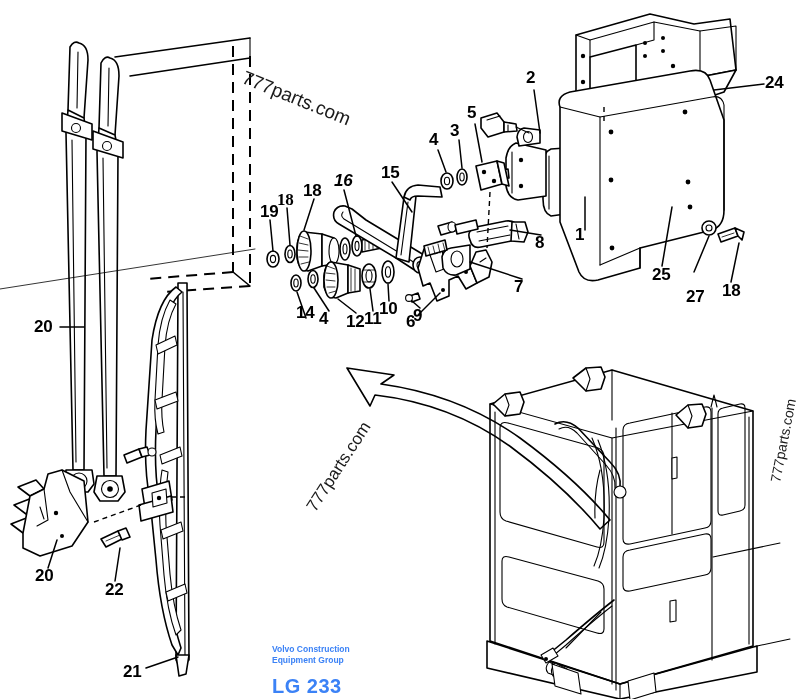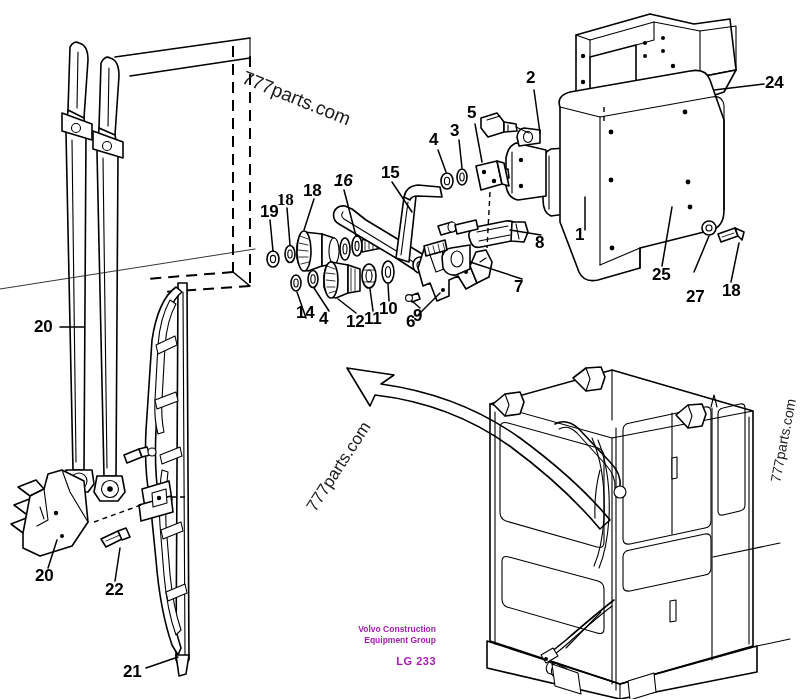--- a/index.html
+++ b/index.html
@@ -27,36 +27,36 @@
     font-weight: bold;
     font-size: 17px;
     color: #000000;
     line-height: 1;
     white-space: nowrap;
     letter-spacing: -0.3px;
   }
   .titleblock {
     position: absolute;
     left: 272px;
-    top: 624px;
+    top: 644px;
     width: 164px;
-    text-align: right;
-    color: #a21caf;
+    text-align: left;
+    color: #3b82f6;
   }
   .tb-line {
     font-family: "Liberation Sans", sans-serif;
     font-weight: bold;
     font-size: 8.5px;
     line-height: 11px;
     letter-spacing: 0px;
   }
   .tb-code {
     font-family: "Liberation Sans", sans-serif;
     font-weight: bold;
-    font-size: 11px;
+    font-size: 20px;
     margin-top: 9px;
     letter-spacing: 0.5px;
   }
   .wm {
     position: absolute;
     font-family: "Liberation Sans", sans-serif;
     font-size: 19px;
     color: #1a1a1a;
     white-space: nowrap;
     font-weight: 400;

